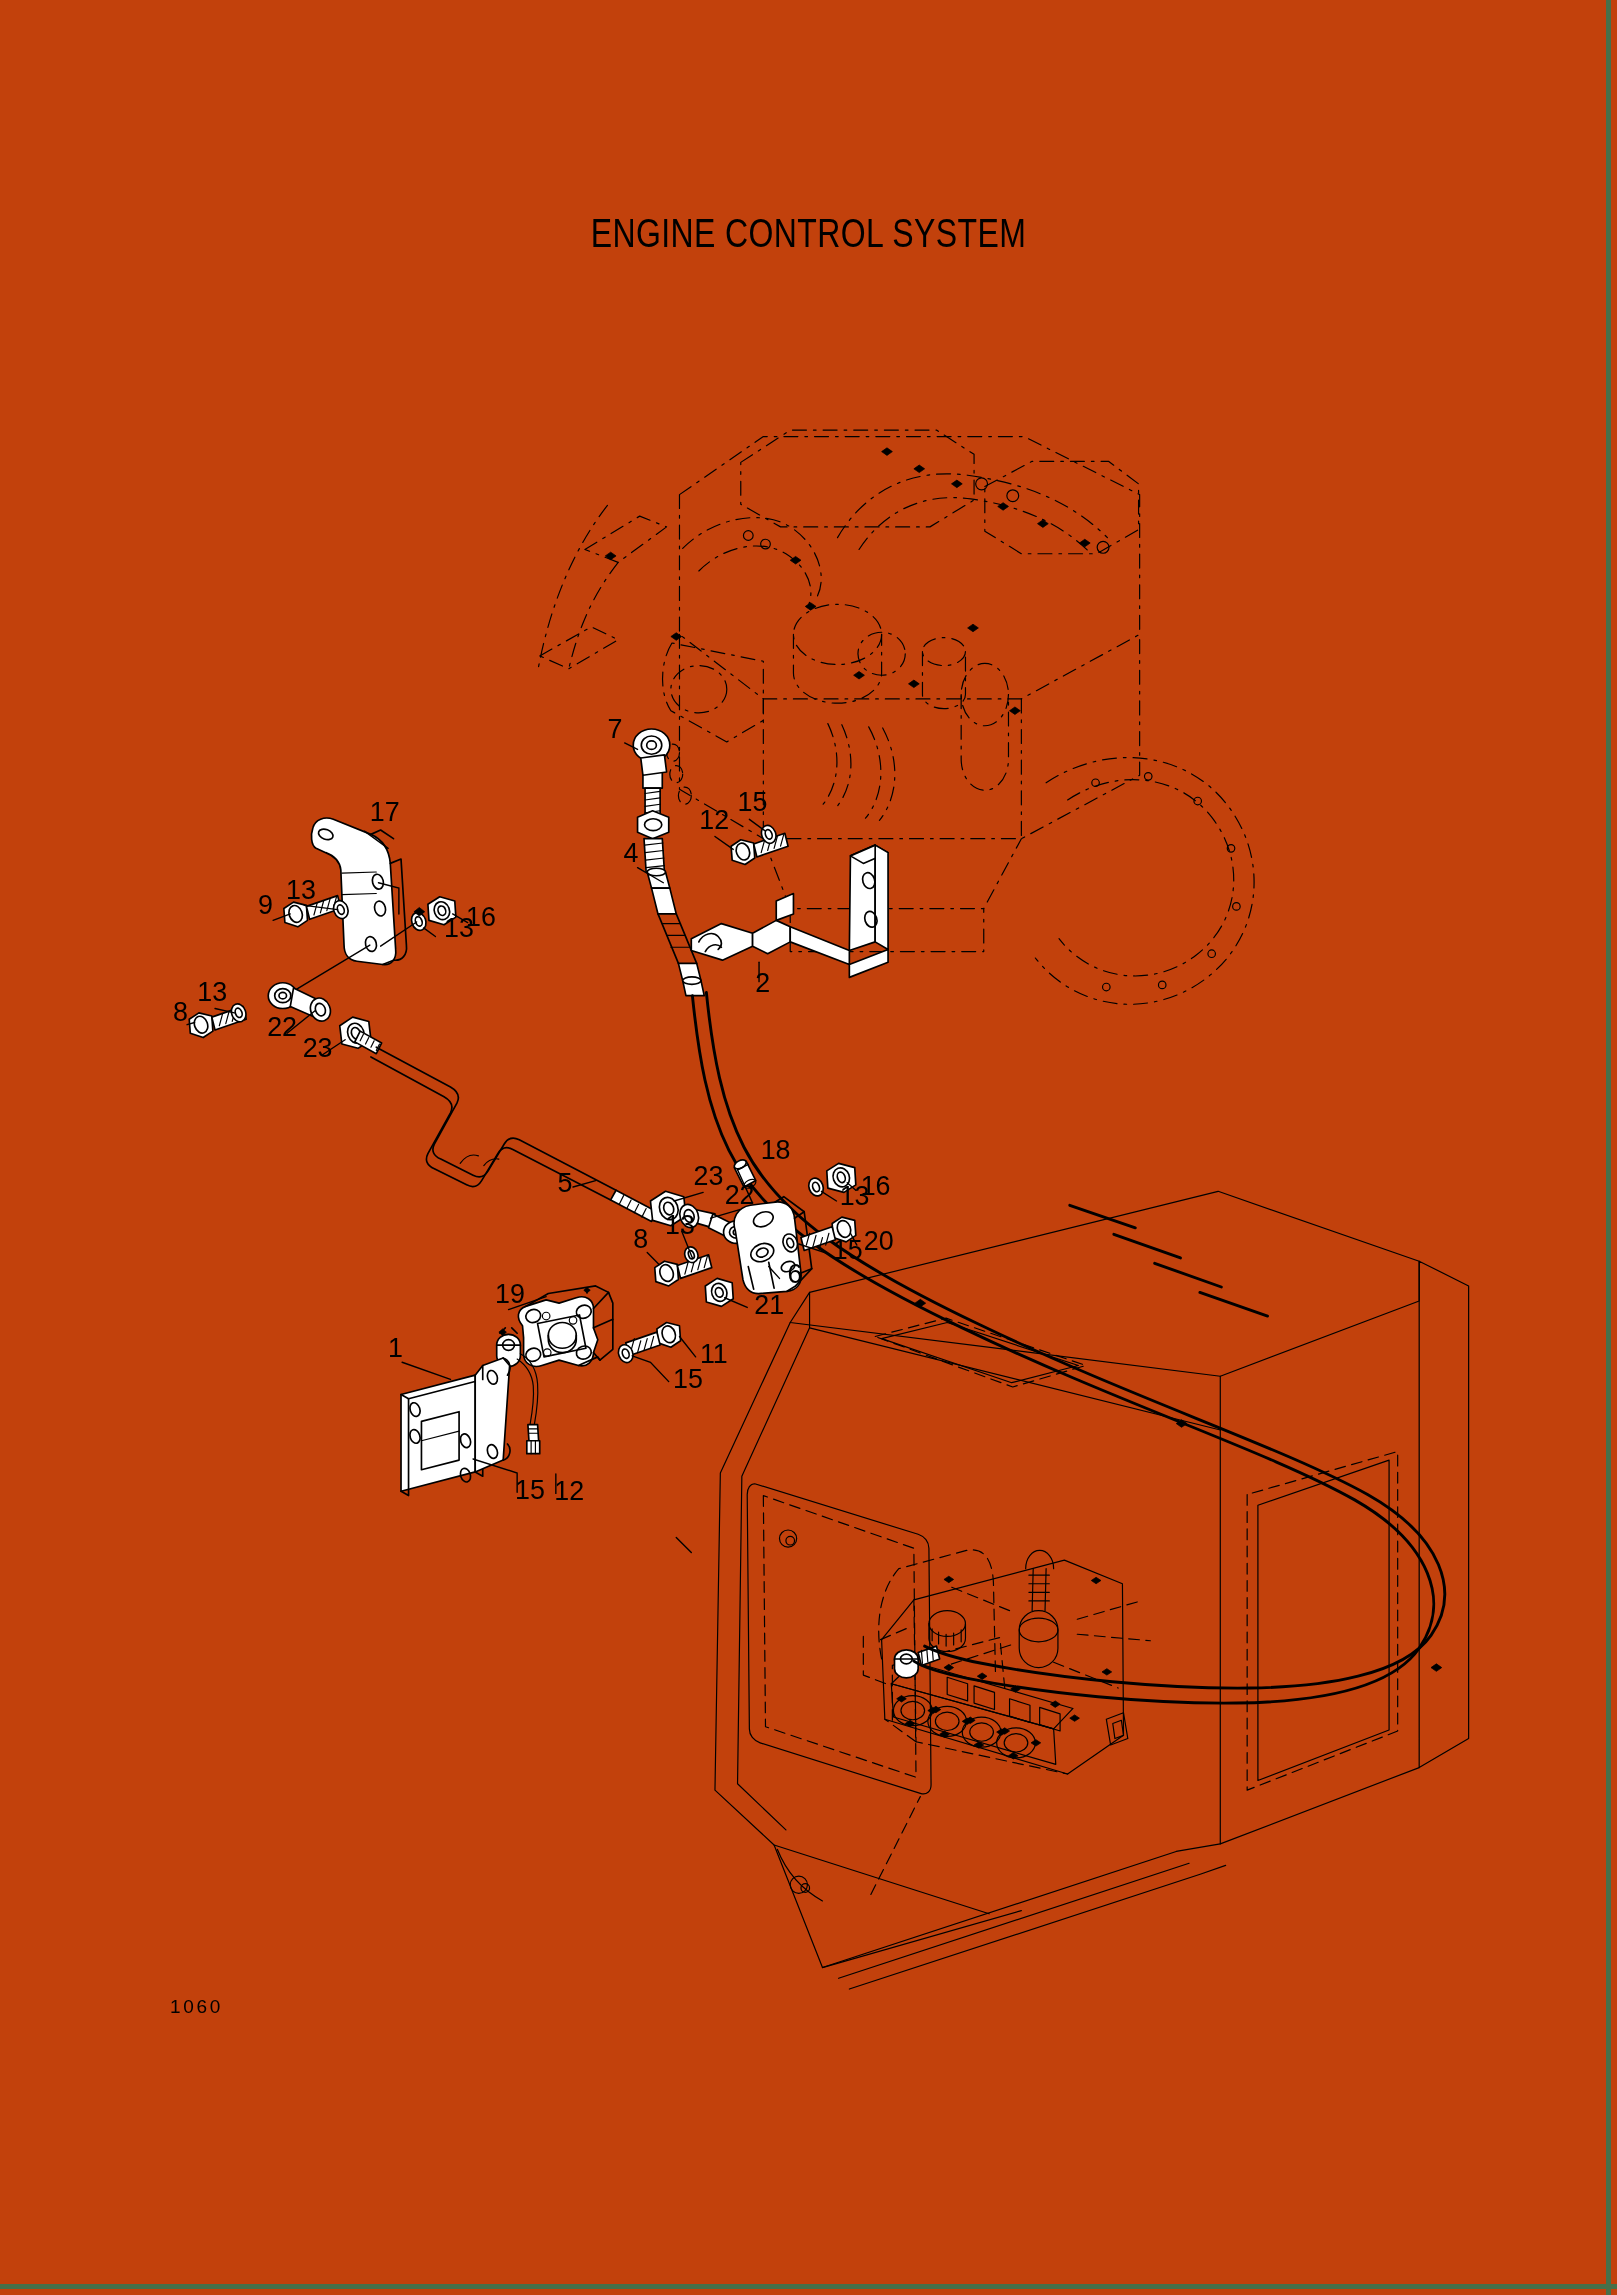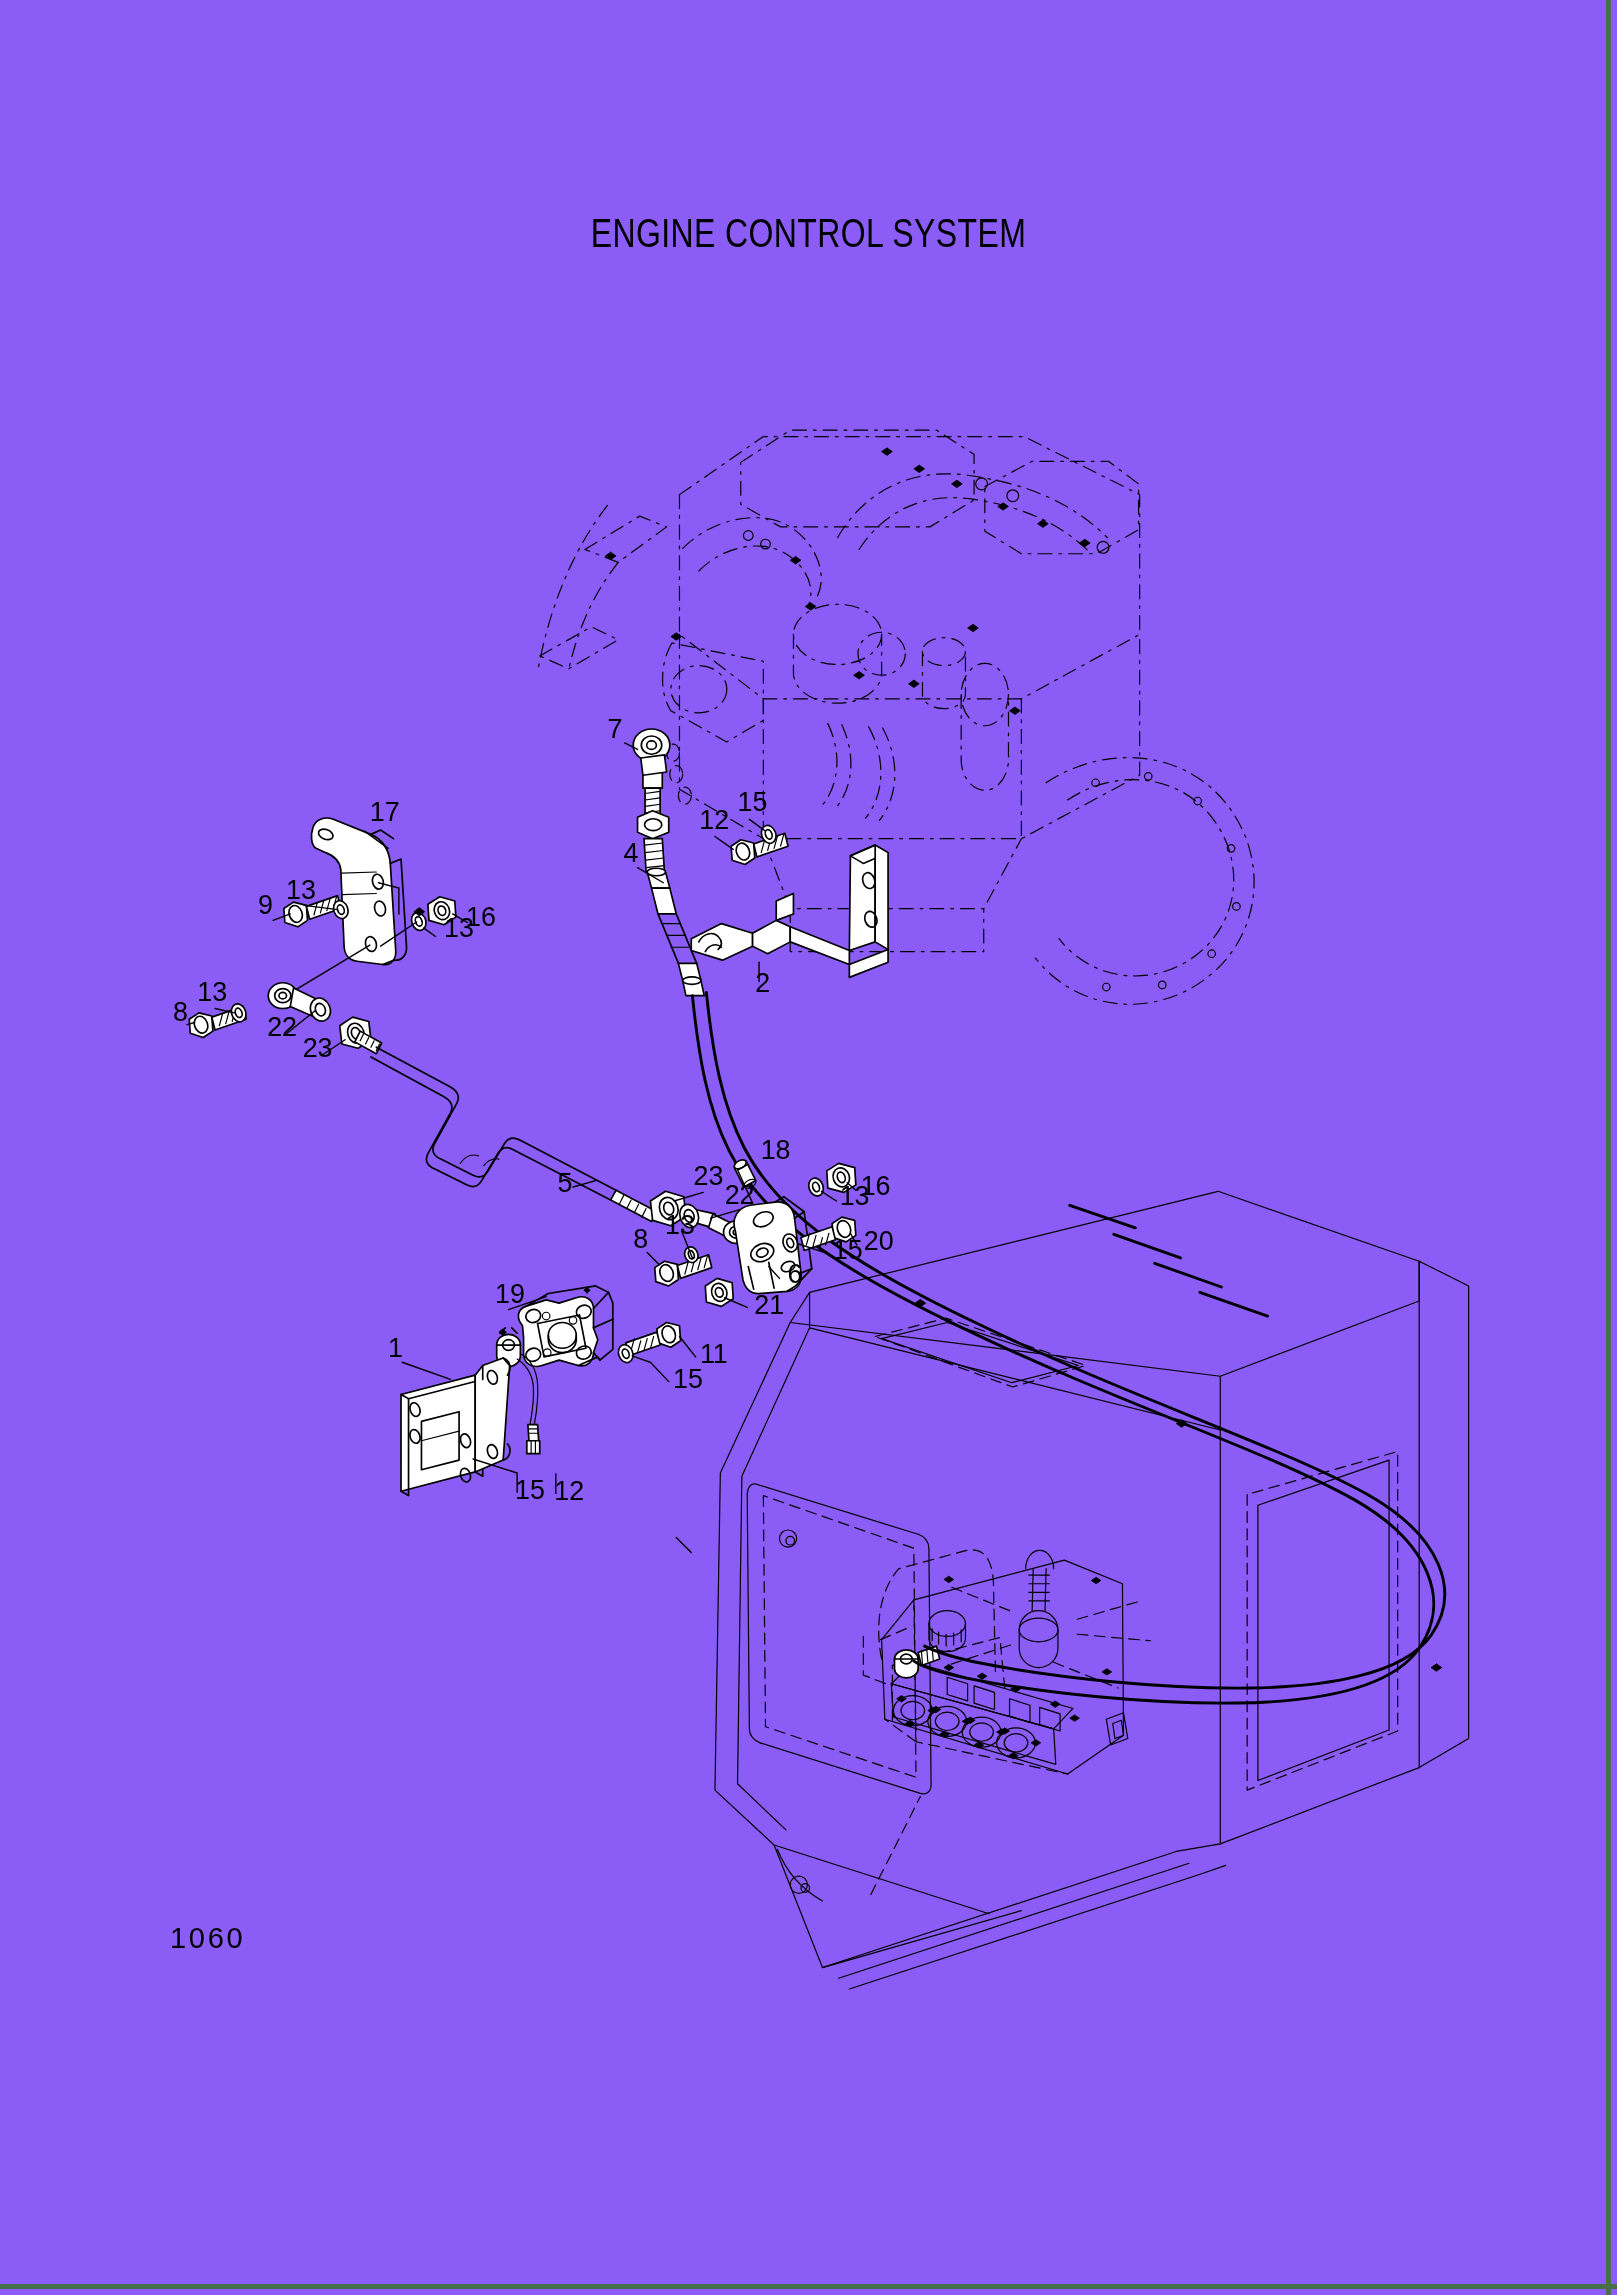--- a/index.html
+++ b/index.html
@@ -2,36 +2,36 @@
 <html style="--bc: #47704a;font-size:8.6px"><head>
 <meta charset="utf-8">
 <title>ENGINE CONTROL SYSTEM</title>
 <style>
   html,body{margin:0;padding:0;background:#ffffff;}
   body{
     font-family:"Liberation Sans", sans-serif;
     width:1617px;height:2295px;position:relative;overflow:hidden;
     -webkit-font-smoothing:antialiased;
   }
-  #page{position:absolute;inset:0;background:#8b5cf6;}
+  #page{position:absolute;inset:0;background:#c2410c;}
 
   
   .border-right{position:absolute;top:0;right:6.5px;width:4.8px;height:2295px;background:var(--bc,#47704a);}
   .border-bottom{position:absolute;left:0;bottom:6.5px;height:4.8px;width:1617px;background:var(--bc,#47704a);}
 
   
   #title{
     position:absolute;left:0;top:211px;width:1617px;text-align:center;
     font-size:40px;letter-spacing:0.5px;color:#000;
     transform:scaleX(.80);transform-origin:50% 50%;
     white-space:nowrap;font-weight:400;
   }
   #page-no{
-    position:absolute;left:170px;top:1922px;
-    font-size:29px;letter-spacing:2.7px;color:#000;
+    position:absolute;left:170px;top:1996px;
+    font-size:19px;letter-spacing:2.7px;color:#000;
   }
 
   
   #art{position:absolute;left:0;top:0;width:1617px;height:2295px;}
   #art svg{display:block;width:1617px;height:2295px;}
 
   
   .solid{fill:none;stroke:#000;stroke-width:3.1;stroke-linecap:round;stroke-linejoin:round;}
   .solid-t{fill:none;stroke:#000;stroke-width:2.2;stroke-linecap:round;stroke-linejoin:round;}
   .heavy{fill:none;stroke:#000;stroke-width:5.4;stroke-linecap:round;stroke-linejoin:round;}

